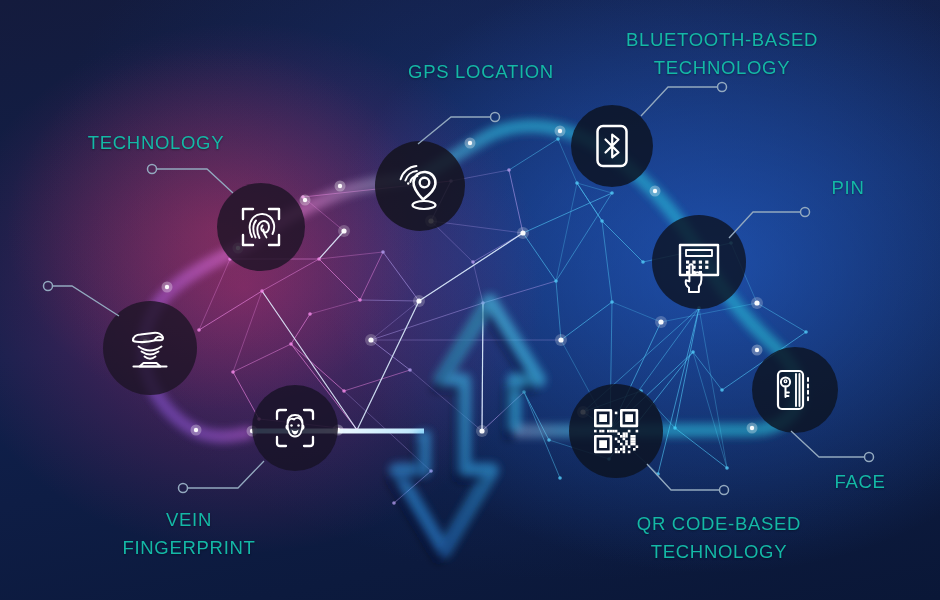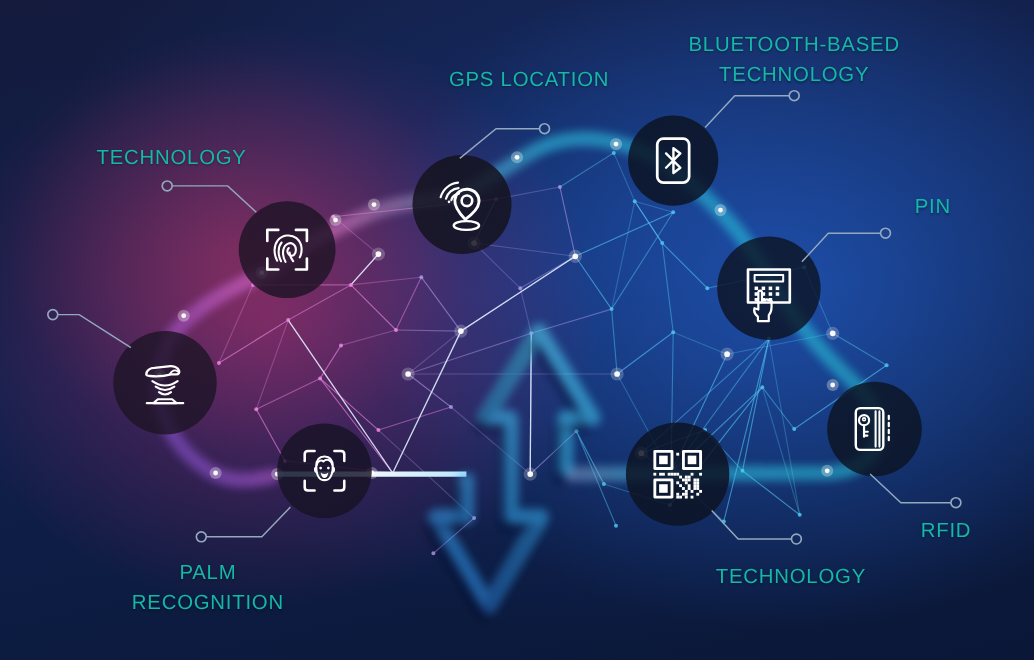--- a/index.html
+++ b/index.html
@@ -431,22 +431,23 @@
     <span>GPS LOCATION</span>
   </div>
   <div class="lbl" style="left:722px;top:26px">
     <span>BLUETOOTH-BASED</span>
     <span>TECHNOLOGY</span>
   </div>
   <div class="lbl" style="left:848px;top:174px">
     <span>PIN</span>
   </div>
   <div class="lbl" style="left:189px;top:506px">
-    <span>PALM</span>
-    <span>RECOGNITION</span>
+    <span>VEIN</span>
+    <span>FINGERPRINT</span>
   </div>
   <div class="lbl" style="left:719px;top:510px">
+    <span>QR CODE-BASED</span>
     <span>TECHNOLOGY</span>
   </div>
   <div class="lbl" style="left:860px;top:468px">
-    <span>RFID</span>
+    <span>FACE</span>
   </div>
 </div>
 
 </body></html>

